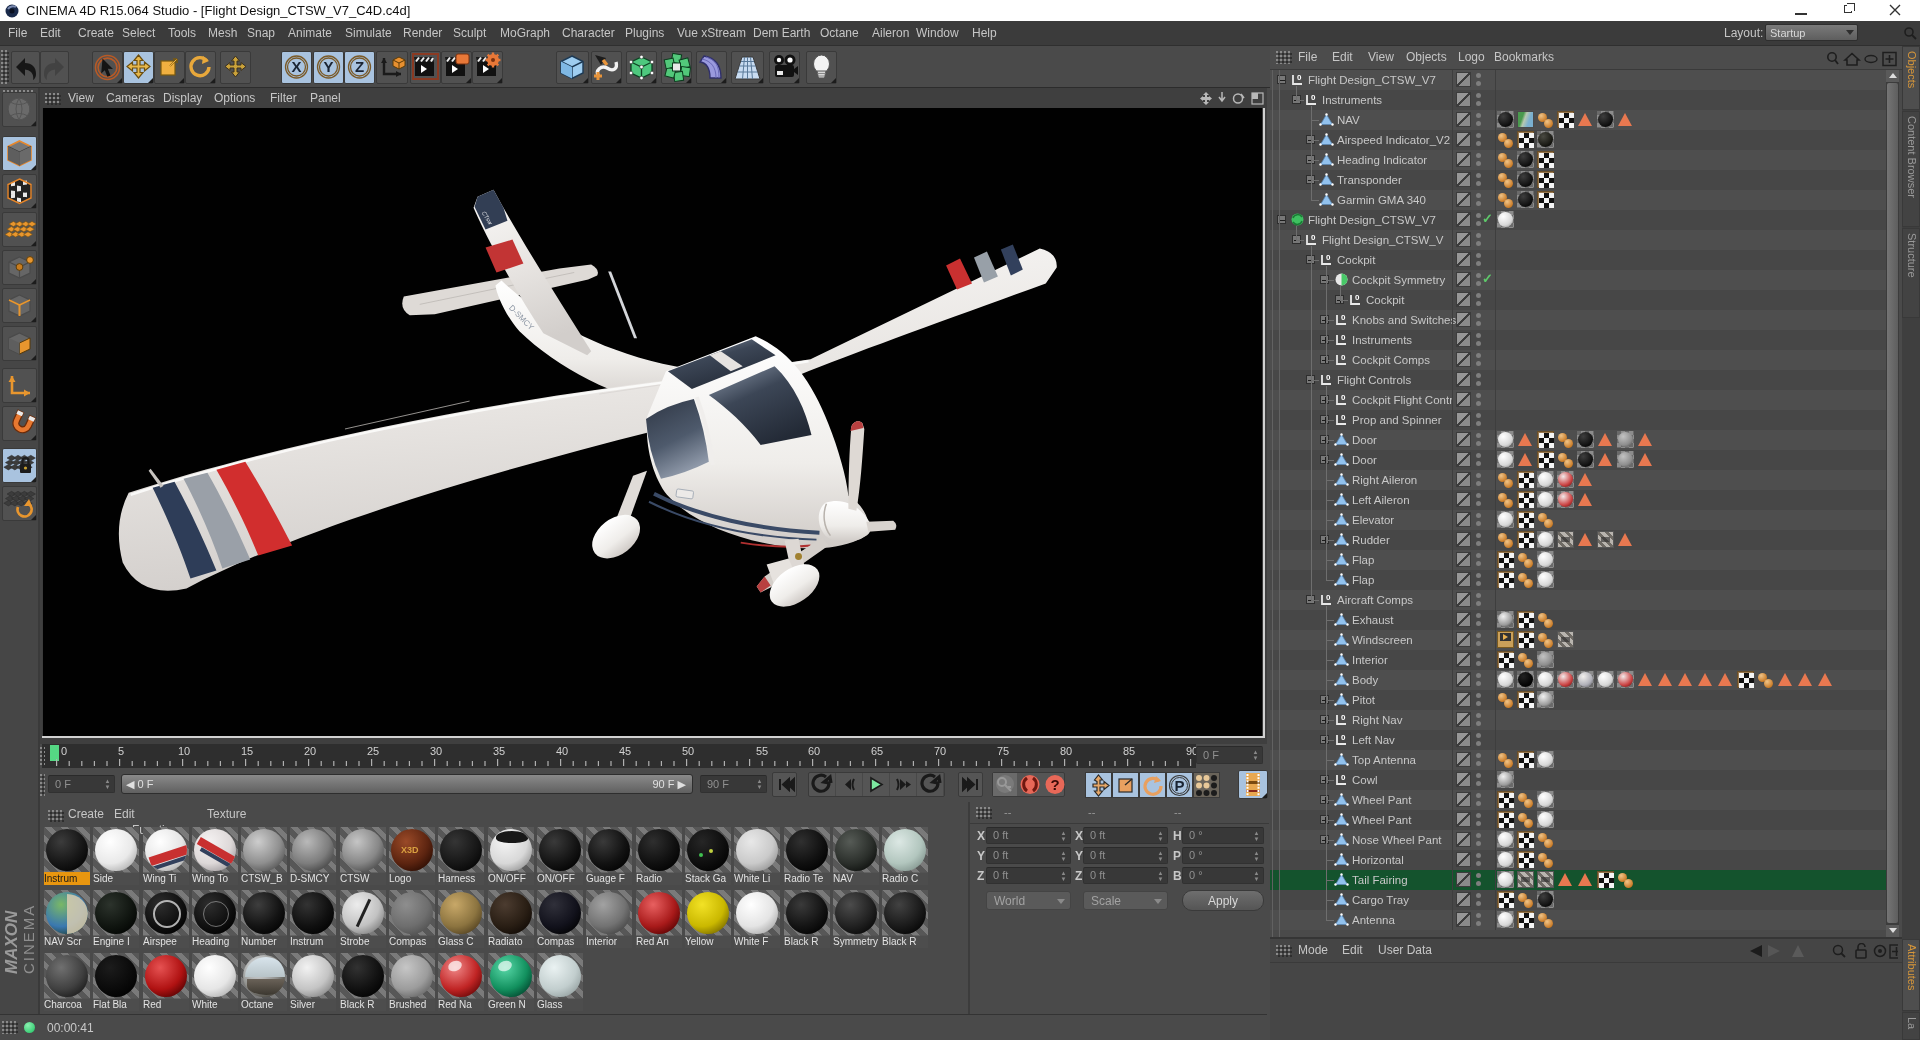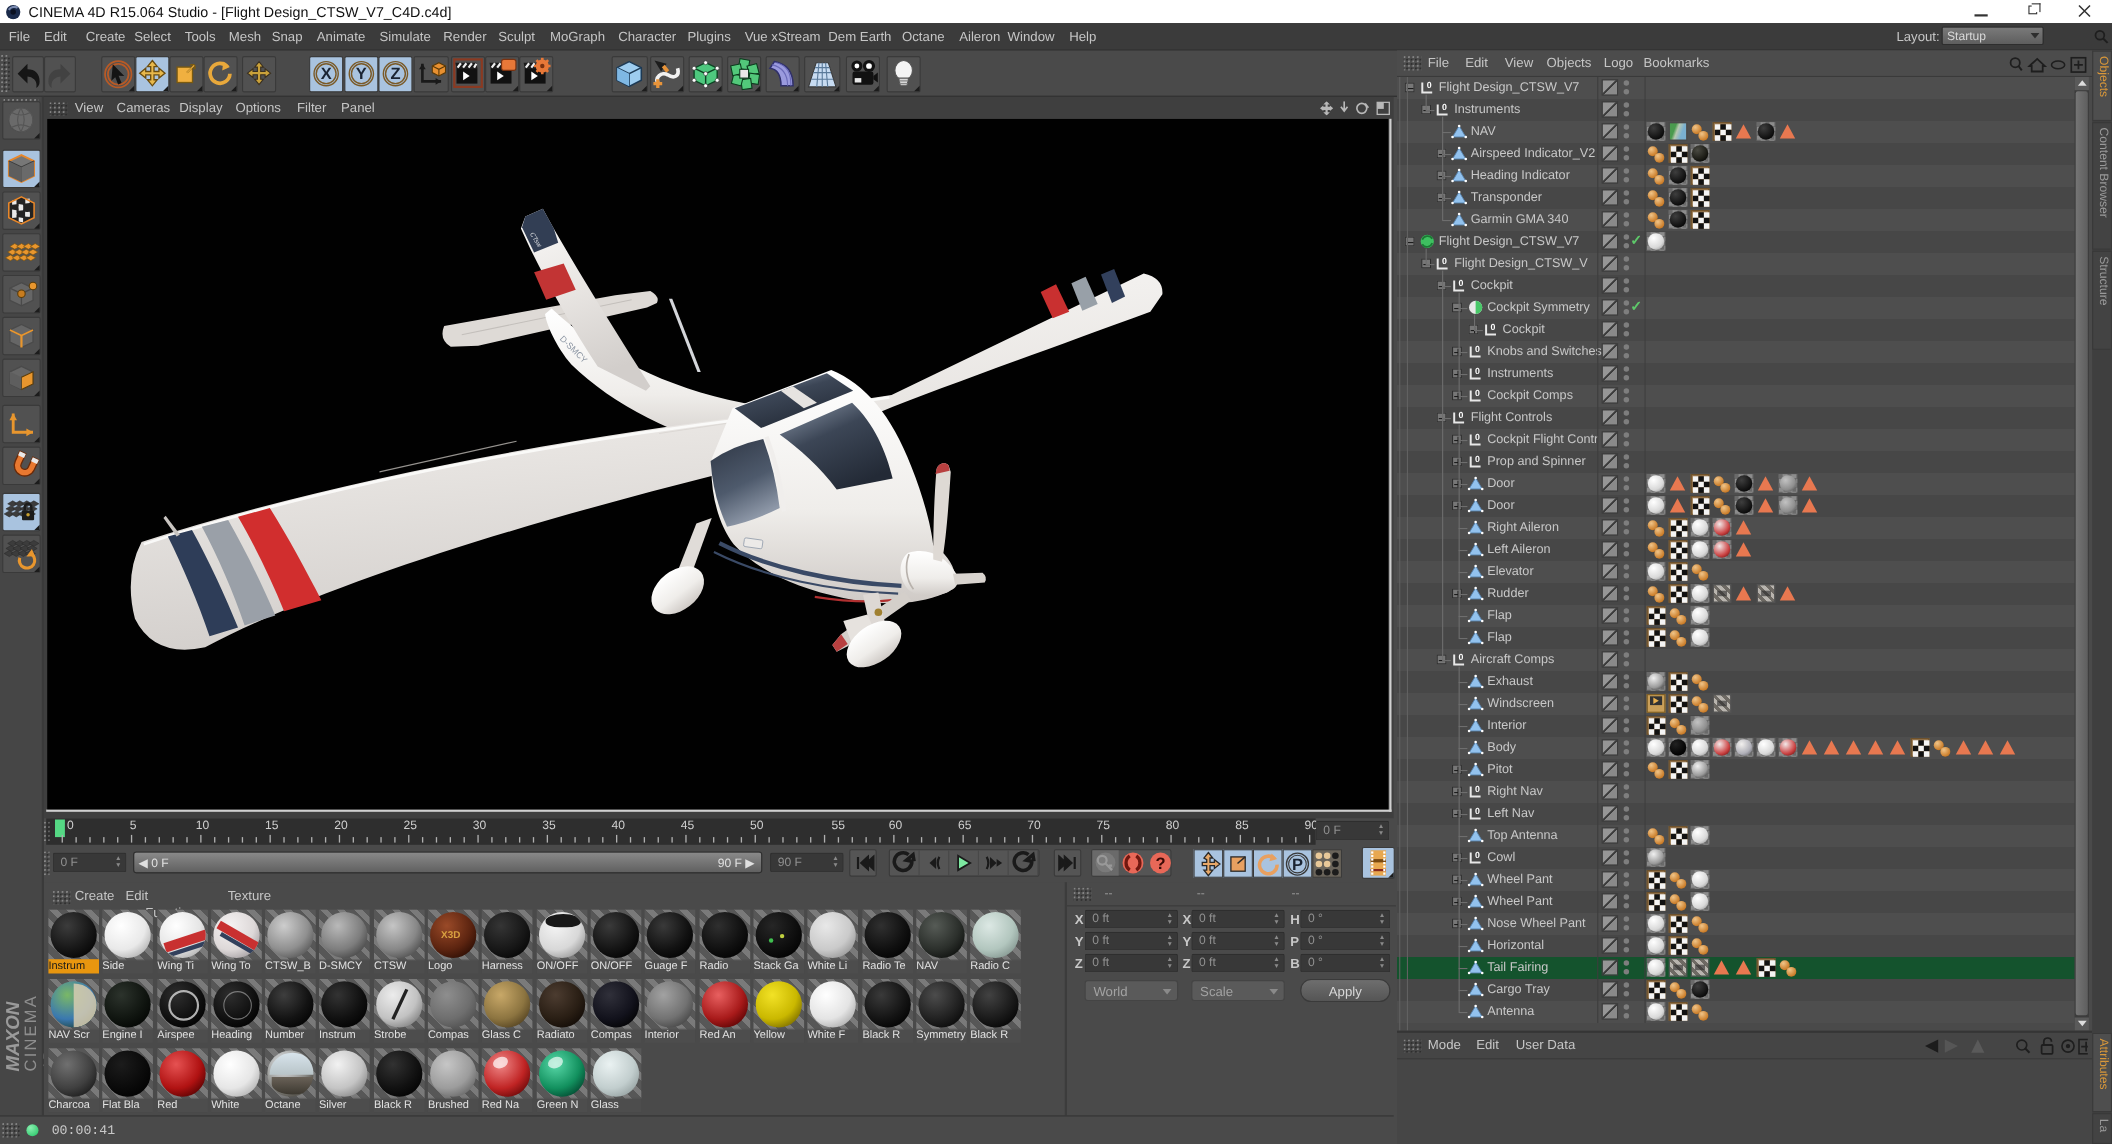--- a/index.html
+++ b/index.html
@@ -880,21 +880,21 @@
     <div class="field" style="left:113px;top:65px;width:85px;height:17px;padding:1px 0 0 6px;">0 ft<span class="spin">▲<br>▼</span></div>
     <div class="abs" style="left:203px;top:67px;color:#c8c8c8;font-size:12px;font-weight:bold;">B</div>
     <div class="field" style="left:212px;top:65px;width:82px;height:17px;padding:1px 0 0 6px;">0 °<span class="spin">▲<br>▼</span></div>
     <div class="abs" style="left:16px;top:89px;width:85px;height:19px;background:#5a5a5a;border:1px solid #444;border-radius:3px;color:#a2a2a2;font-size:12px;padding:2px 0 0 7px;">World<span style="position:absolute;right:5px;top:7px;width:0;height:0;border-left:4px solid transparent;border-right:4px solid transparent;border-top:5px solid #8a8a8a;"></span></div>
     <div class="abs" style="left:113px;top:89px;width:85px;height:19px;background:#5a5a5a;border:1px solid #444;border-radius:3px;color:#a2a2a2;font-size:12px;padding:2px 0 0 7px;">Scale<span style="position:absolute;right:5px;top:7px;width:0;height:0;border-left:4px solid transparent;border-right:4px solid transparent;border-top:5px solid #8a8a8a;"></span></div>
     <div class="abs" style="left:212px;top:88px;width:82px;height:21px;background:linear-gradient(#6e6e6e,#555);border:1px solid #3a3a3a;border-radius:10px;color:#d8d8d8;font-size:12px;text-align:center;padding-top:3px;">Apply</div>
   </div>
 <div class="abs" style="left:0;top:1014px;width:1267px;height:26px;background:#4a4a4a;border-top:1px solid #333;">
     <div class="abs grip" style="left:2px;top:6px;width:16px;height:13px;"></div>
     <div class="abs" style="left:24px;top:7px;width:11px;height:11px;border-radius:50%;background:radial-gradient(circle at 35% 30%,#8af0b0,#3ecf78 70%,#1a9a4e);"></div>
-    <div class="abs" style="left:47px;top:6px;font-size:12px;color:#c8c8c8;font-family:Liberation Mono, monospace;">00:00:41</div>
+    <div class="abs" style="left:47px;top:6px;font-size:12px;color:#c8c8c8;">00:00:41</div>
   </div>
 <div class="abs" style="left:1270px;top:46px;width:632px;height:891px;background:#4a4a4a;">
     <div class="abs" style="left:0;top:0;width:632px;height:24px;background:#4c4c4c;border-bottom:1px solid #3a3a3a;">
       <div class="abs grip" style="left:6px;top:5px;width:16px;height:13px;"></div>
       <div class="abs txt" style="left:28px;top:4px;">File</div>
       <div class="abs txt" style="left:62px;top:4px;">Edit</div>
       <div class="abs txt" style="left:98px;top:4px;">View</div>
       <div class="abs txt" style="left:136px;top:4px;">Objects</div>
       <div class="abs txt" style="left:188px;top:4px;">Logo</div>
       <div class="abs txt" style="left:224px;top:4px;">Bookmarks</div>

